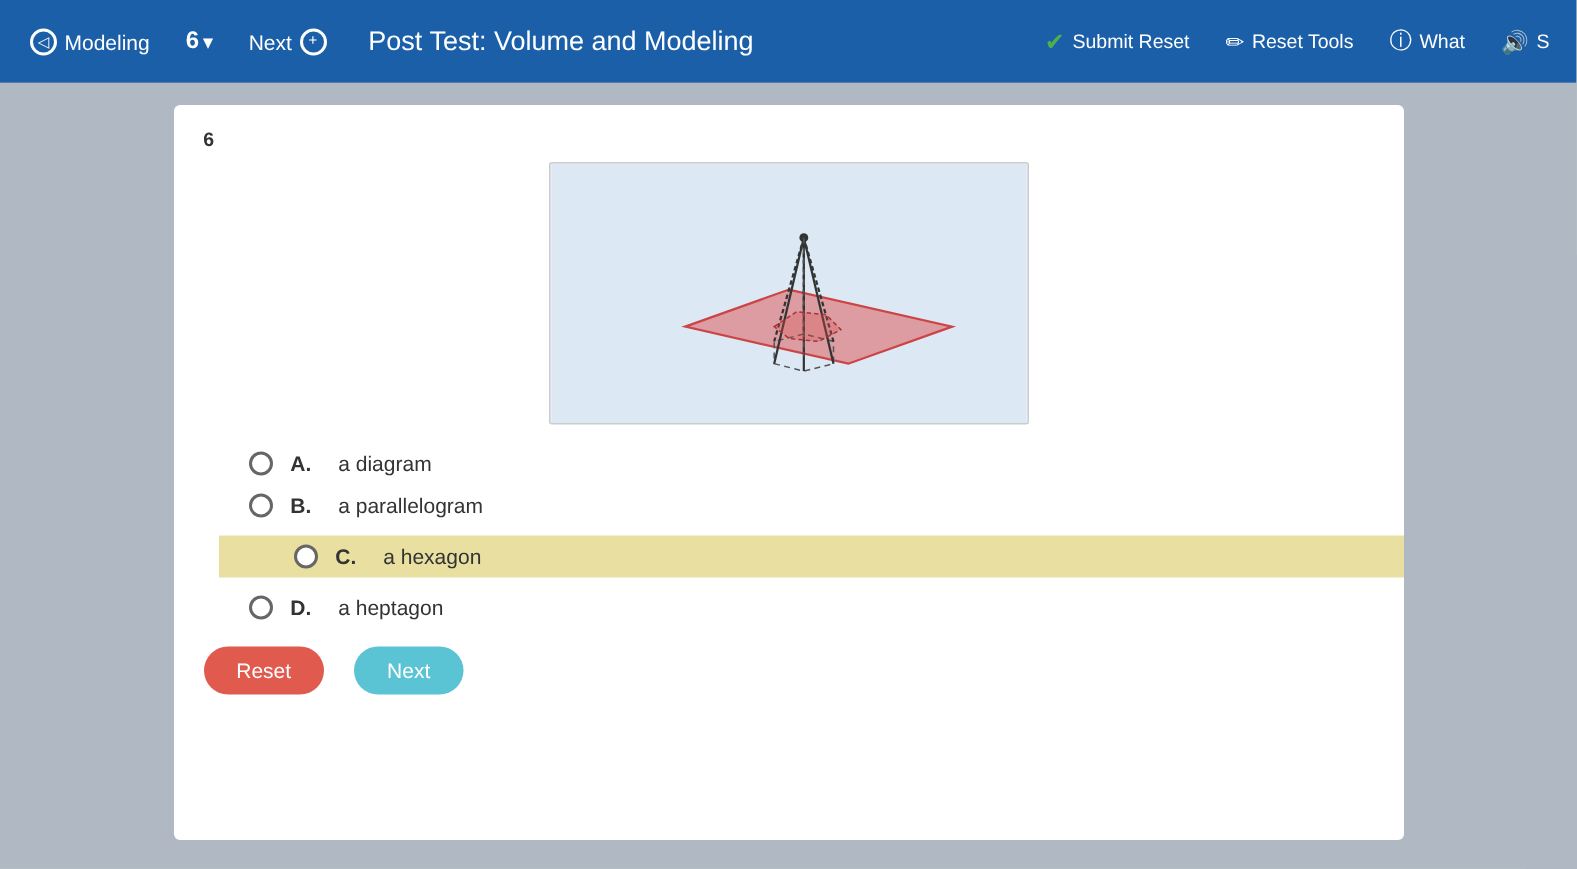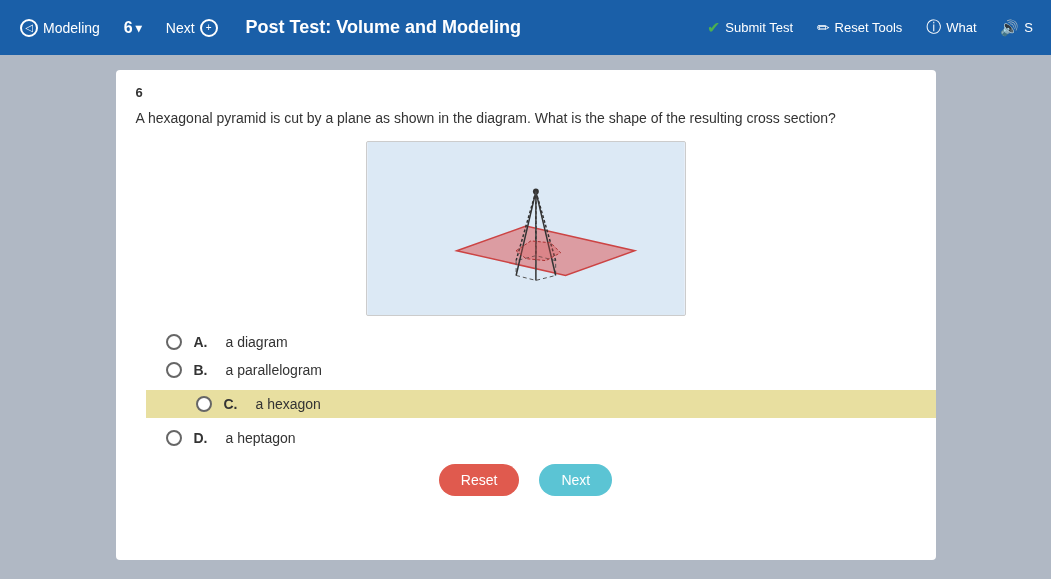--- a/index.html
+++ b/index.html
@@ -57,21 +57,21 @@
       font-weight: bold;
       display: flex;
       align-items: center;
       gap: 3px;
       padding: 0 6px;
     }
     .chevron { font-size: 12px; }
     .page-title {
       color: white;
       font-size: 18px;
-      font-weight: bold;
+      font-weight: normal;
       margin-left: 10px;
     }
     .top-bar-right {
       position: absolute;
       right: 0;
       display: flex;
       align-items: center;
       gap: 4px;
       padding-right: 8px;
     }
@@ -179,21 +179,20 @@
       background: white;
     }
 
     .option-letter {
       font-weight: bold;
       min-width: 20px;
     }
 
     .bottom-buttons {
       display: flex;
-      justify-content: center;
       gap: 20px;
       margin-top: 18px;
     }
 
     .btn-reset {
       background: #e05a4e;
       color: white;
       border: none;
       border-radius: 20px;
       padding: 8px 22px;
@@ -238,21 +237,21 @@
       <span>Next</span>
       <span class="circle-icon">+</span>
     </button>
 
     <span class="page-title">Post Test: Volume and Modeling</span>
   </div>
 
   <div class="top-bar-right">
     <button class="submit-btn">
       <span style="color:#4CAF50; font-size:16px;">✔</span>
-      <span>Submit Test</span>
+      <span>Submit Reset</span>
     </button>
     <button class="top-right-btn">
       <span style="font-size:15px;">✏</span>
       <span>Reset Tools</span>
     </button>
     <button class="top-right-btn">
       <span style="font-size:15px;">ⓘ</span>
       <span>What</span>
     </button>
     <button class="top-right-btn">
@@ -260,21 +259,20 @@
       <span>S</span>
     </button>
   </div>
 </div>
 
 <div class="main-area">
   <div class="question-card">
 
     <div class="question-number">6</div>
 
-    <div class="question-text">A hexagonal pyramid is cut by a plane as shown in the diagram. What is the shape of the resulting cross section?</div>
 
     <div class="diagram-container">
       <div class="diagram-box">
         <svg class="diagram-svg" viewBox="0 0 320 175" xmlns="http://www.w3.org/2000/svg">
 
           <rect width="320" height="175" fill="#dce9f5"></rect>
 
           <polygon points="90,110 160,85 270,110 200,135" fill="rgba(220,80,80,0.5)" stroke="#cc4444" stroke-width="1.5"></polygon>
 
           <polygon points="150,135 170,140 190,135 190,120 170,115 150,120" fill="none" stroke="#555" stroke-width="1" stroke-dasharray="4,3"></polygon>

